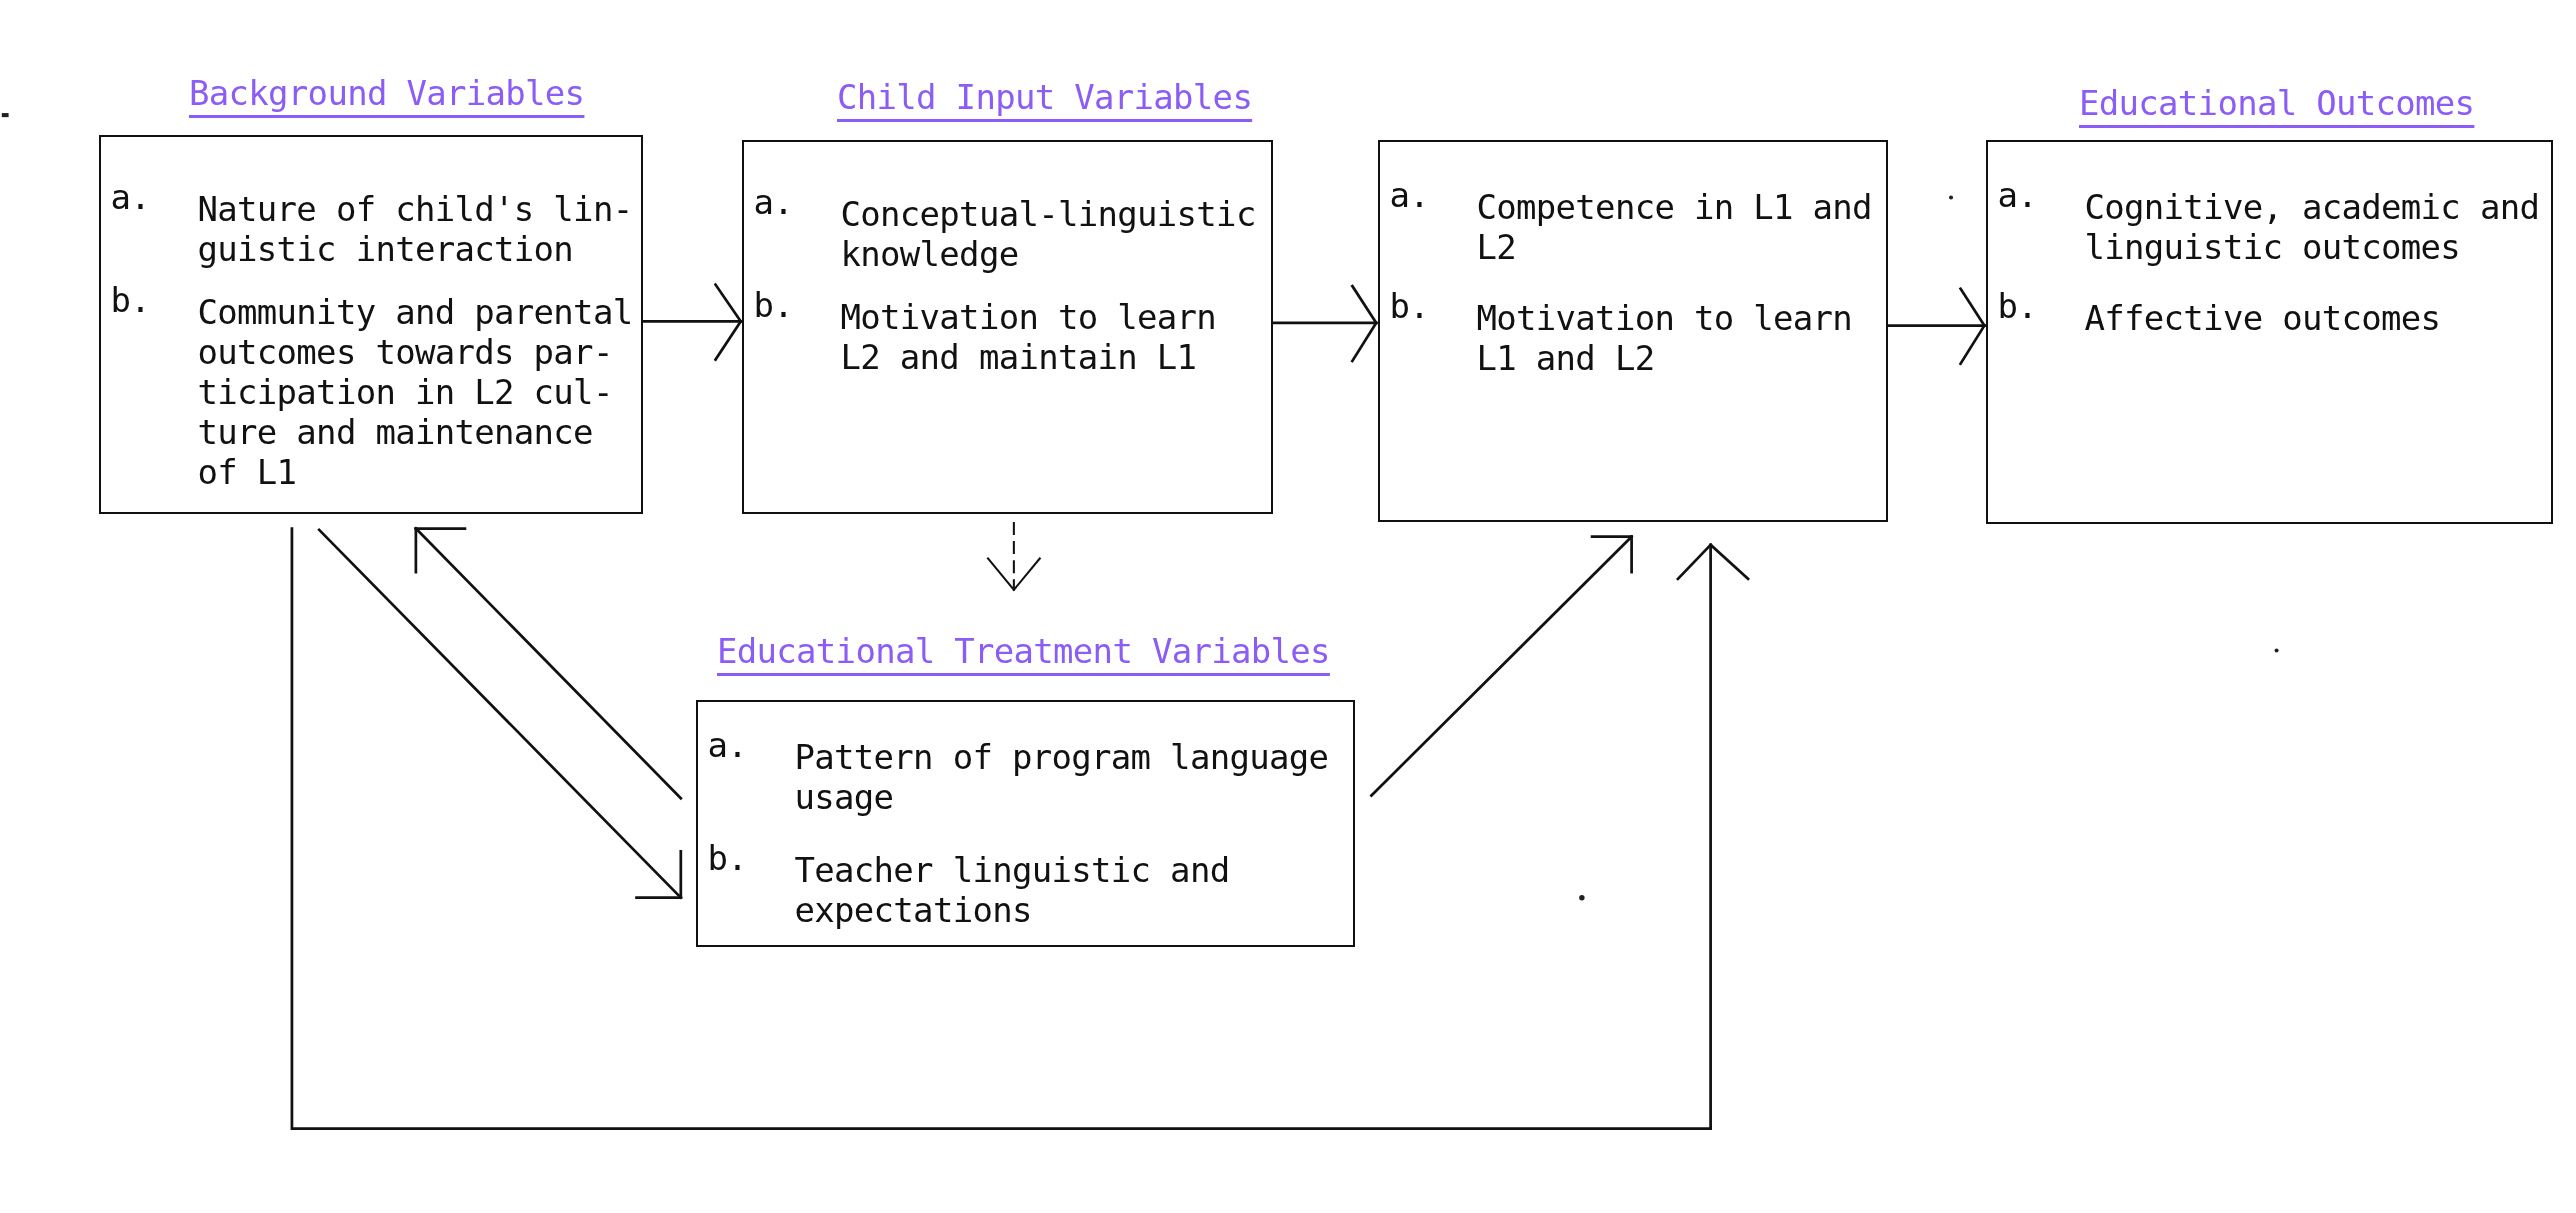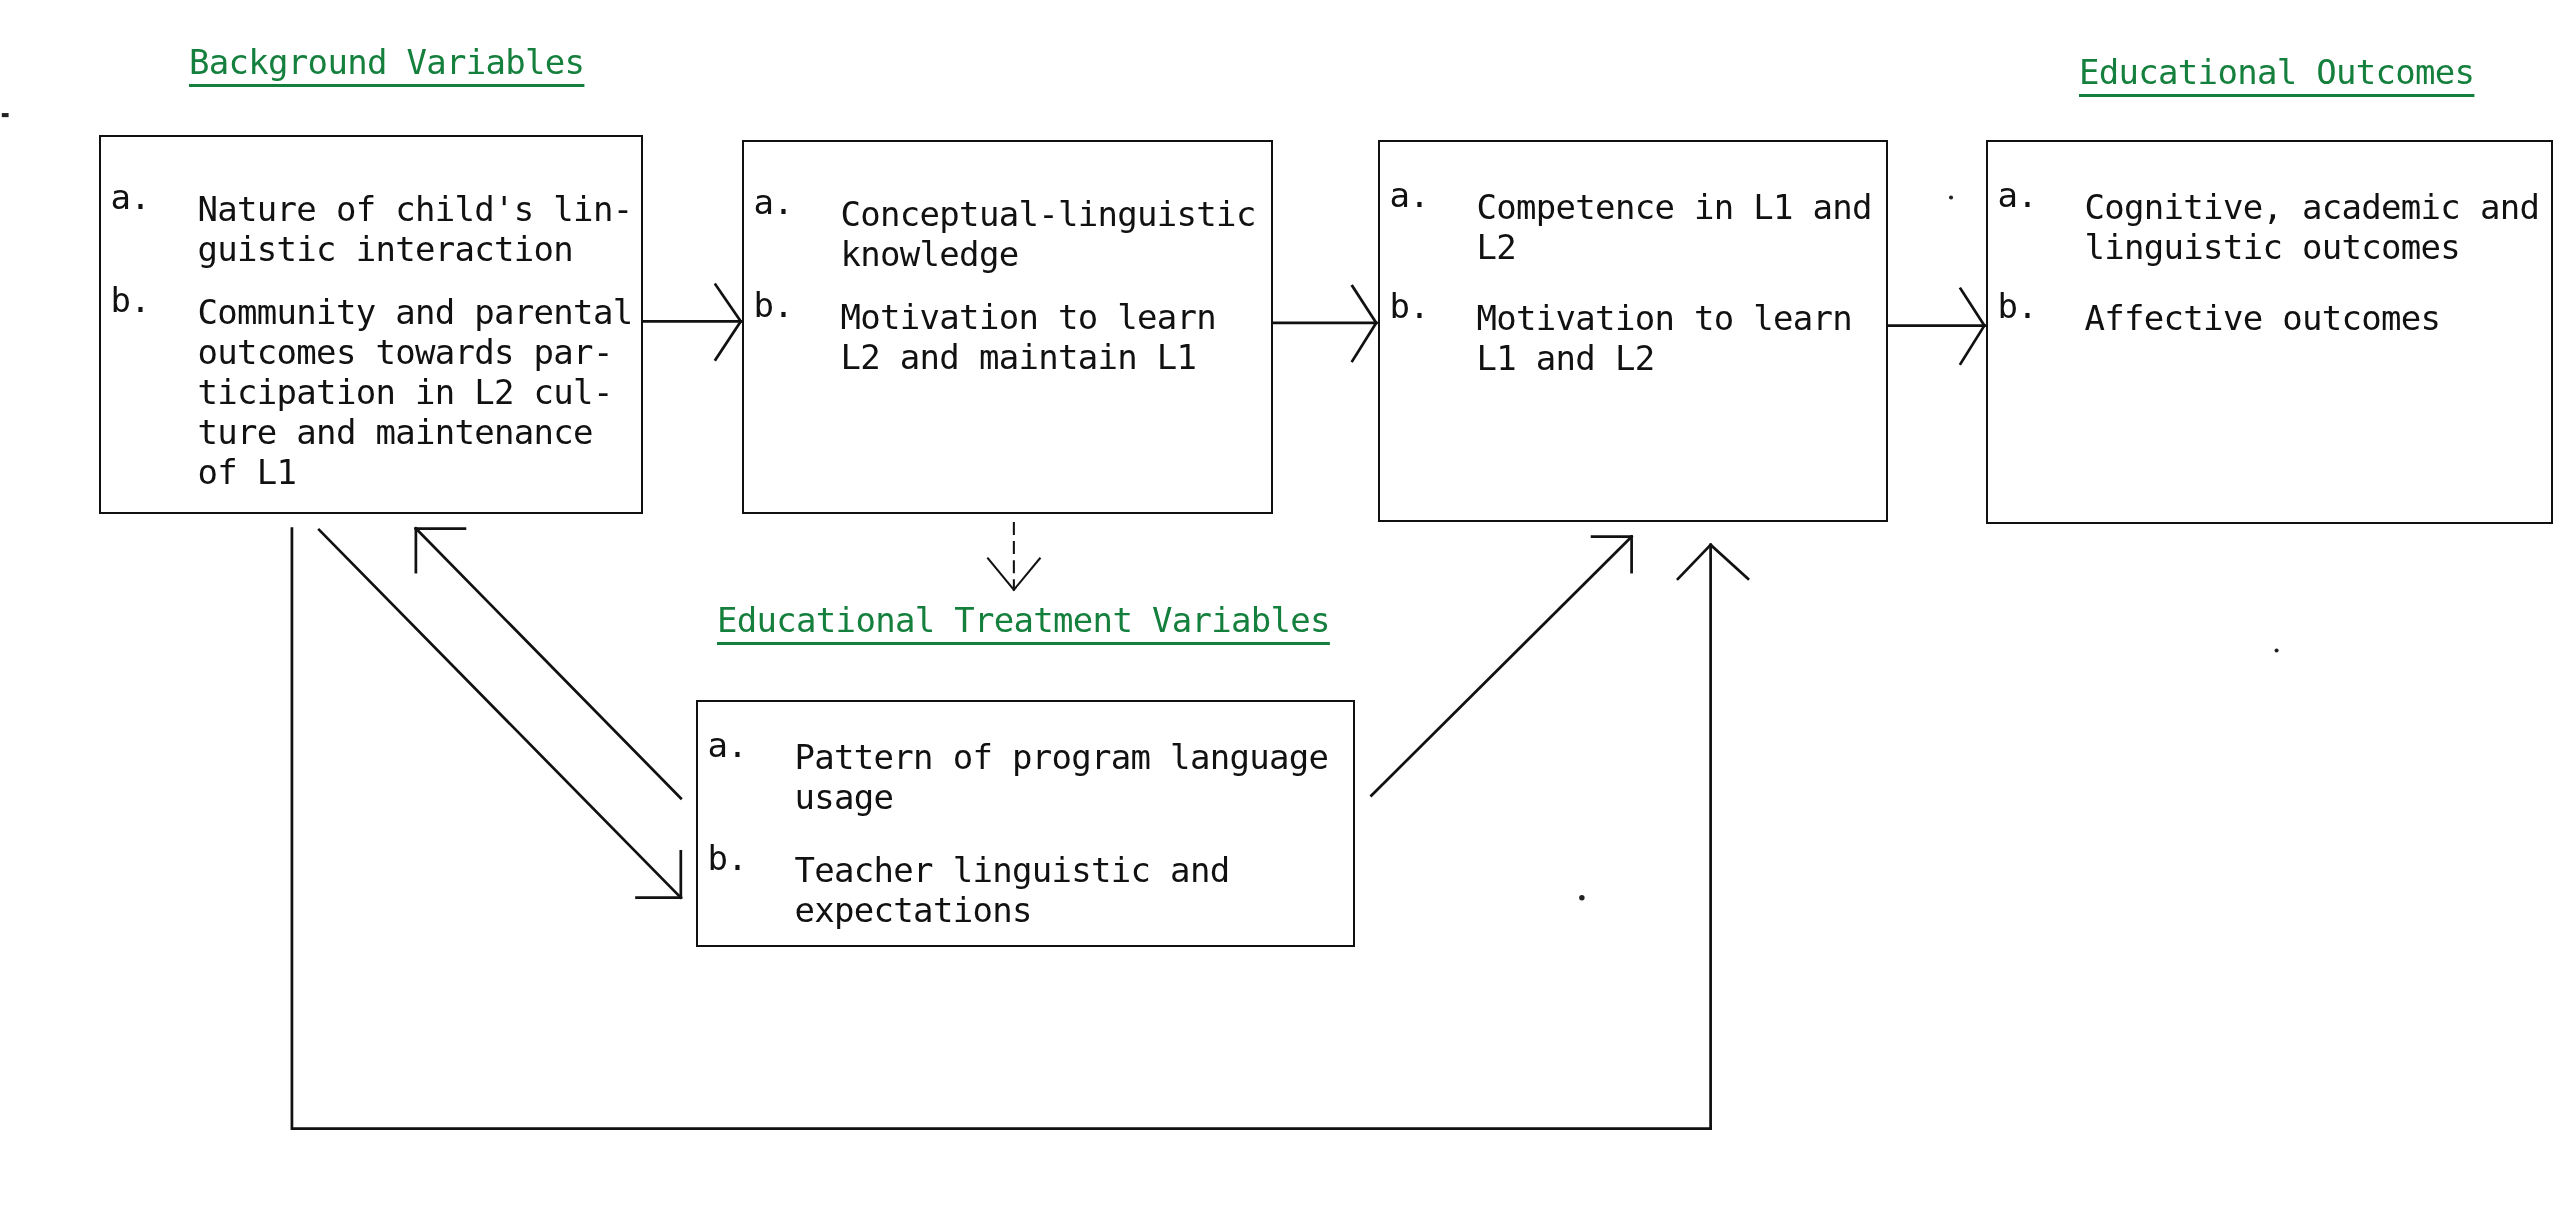--- a/index.html
+++ b/index.html
@@ -3,26 +3,27 @@
 <meta charset="utf-8">
 <style>
   html, body { margin: 0; padding: 0; background: #ffffff; }
   body { width: 2576px; height: 1213px; position: relative; overflow: hidden; }
   .canvas { position: absolute; left: 0; top: 0; width: 2576px; height: 1213px; background: #ffffff; }
   svg.wires { position: absolute; left: 0; top: 0; width: 2576px; height: 1213px; }
   .title {
     position: absolute;
     font-family: "DejaVu Sans Mono", "Liberation Mono", monospace;
     font-size: 34px;
-    color: #15803d;
+    color: #8b5cf6;
     text-decoration: underline;
     text-decoration-thickness: 3.4px;
     text-underline-offset: 9.5px;
     white-space: nowrap;
     letter-spacing: -0.7px;
+    margin-top: 31px;
   }
   .box {
     position: absolute;
     border: 2.7px solid #111111;
     box-sizing: border-box;
     background: #ffffff;
     font-family: "DejaVu Sans Mono", "Liberation Mono", monospace;
     font-size: 34px;
     line-height: 40px;
     color: #111111;
@@ -92,20 +93,21 @@
     <g fill="#222222">
       <rect x="2" y="166" width="10" height="6"></rect>
       <circle cx="3192" cy="586" r="4"></circle>
       <circle cx="2322" cy="1318" r="4"></circle>
       <circle cx="2864" cy="290" r="3"></circle>
       <circle cx="3342" cy="955" r="3"></circle>
     </g>
   </svg>
 
   <div class="title" style="left:189px; top:42px;">Background Variables</div>
+  <div class="title" style="left:837px; top:46px;">Child Input Variables</div>
   <div class="title" style="left:2079px; top:52px;text-align:center;">Educational Outcomes</div>
   <div class="title" style="left:717px; top:600px;">Educational Treatment Variables</div>
 
   <div class="box" style="left:99px; top:135px; width:544px; height:379px;">
     <div class="item" style="top:40px;">
       <span class="marker">a.</span>
       <span class="text">Nature of child's lin-
 guistic interaction</span>
     </div>
     <div class="item" style="top:143px;">

